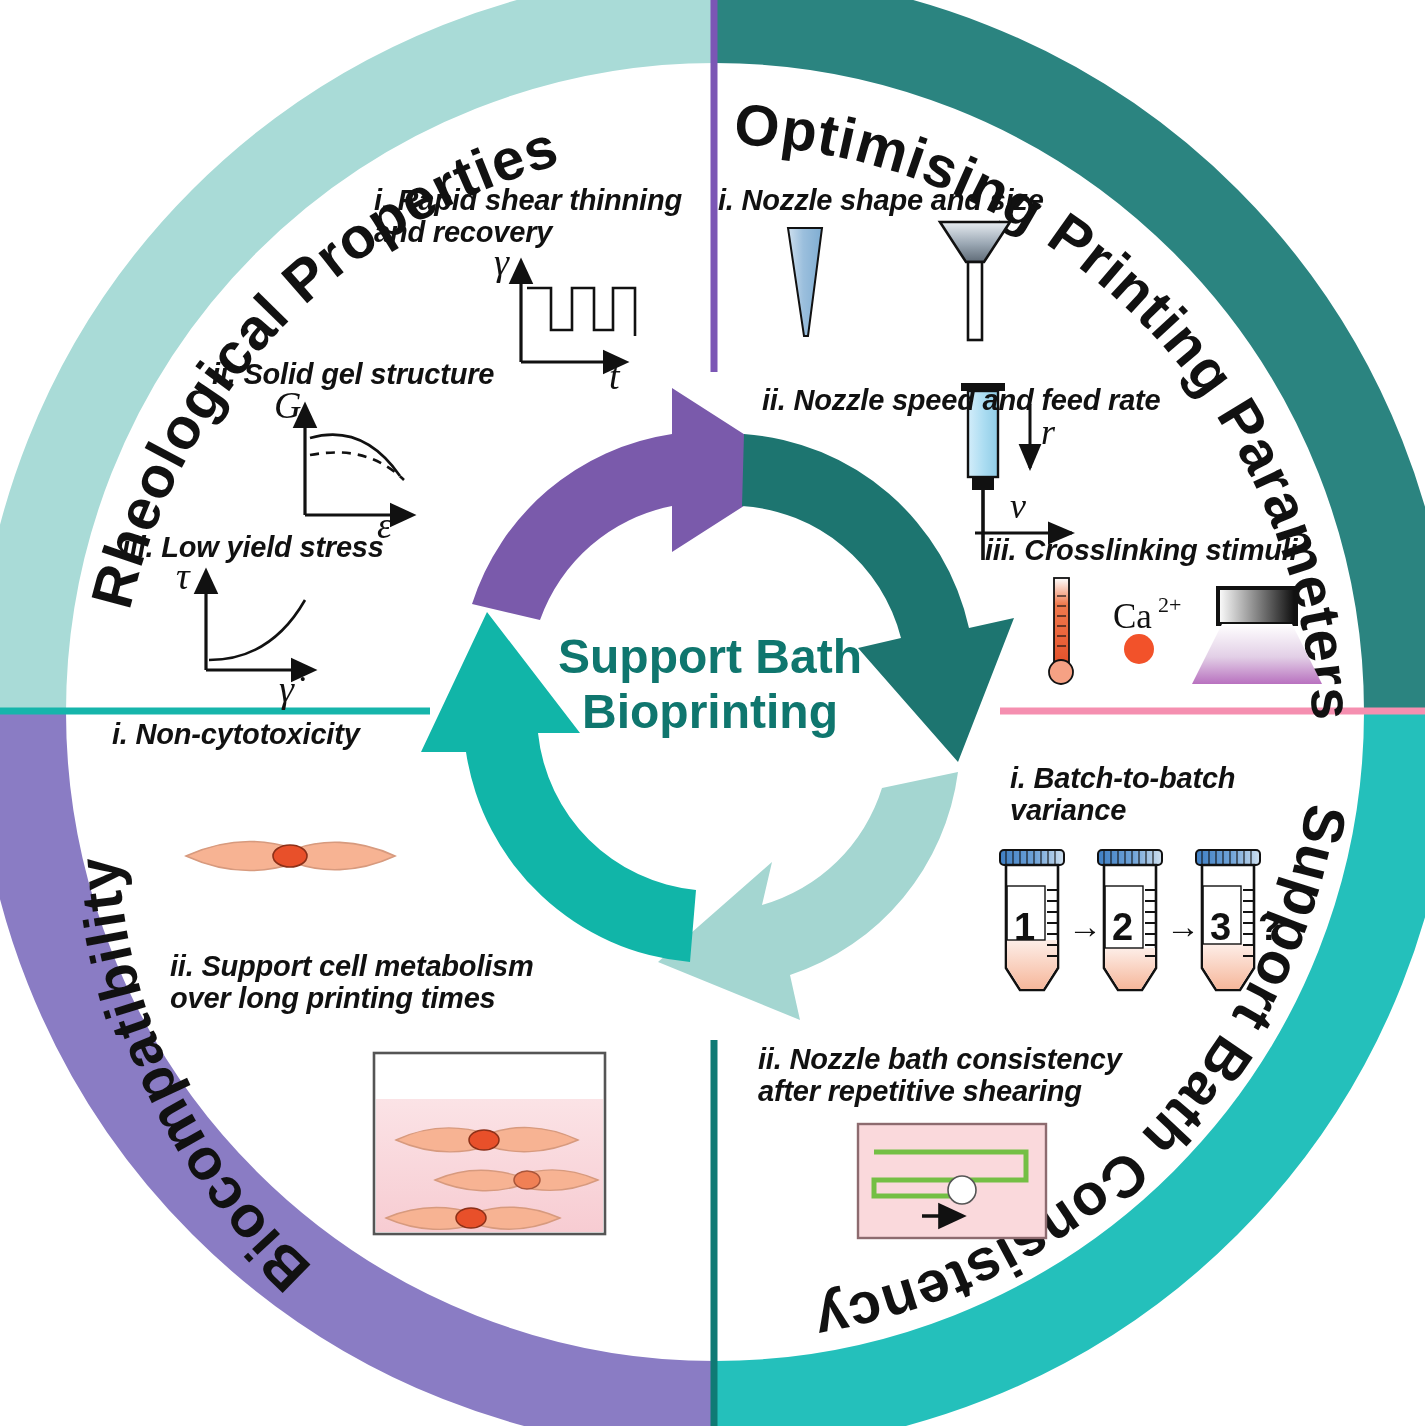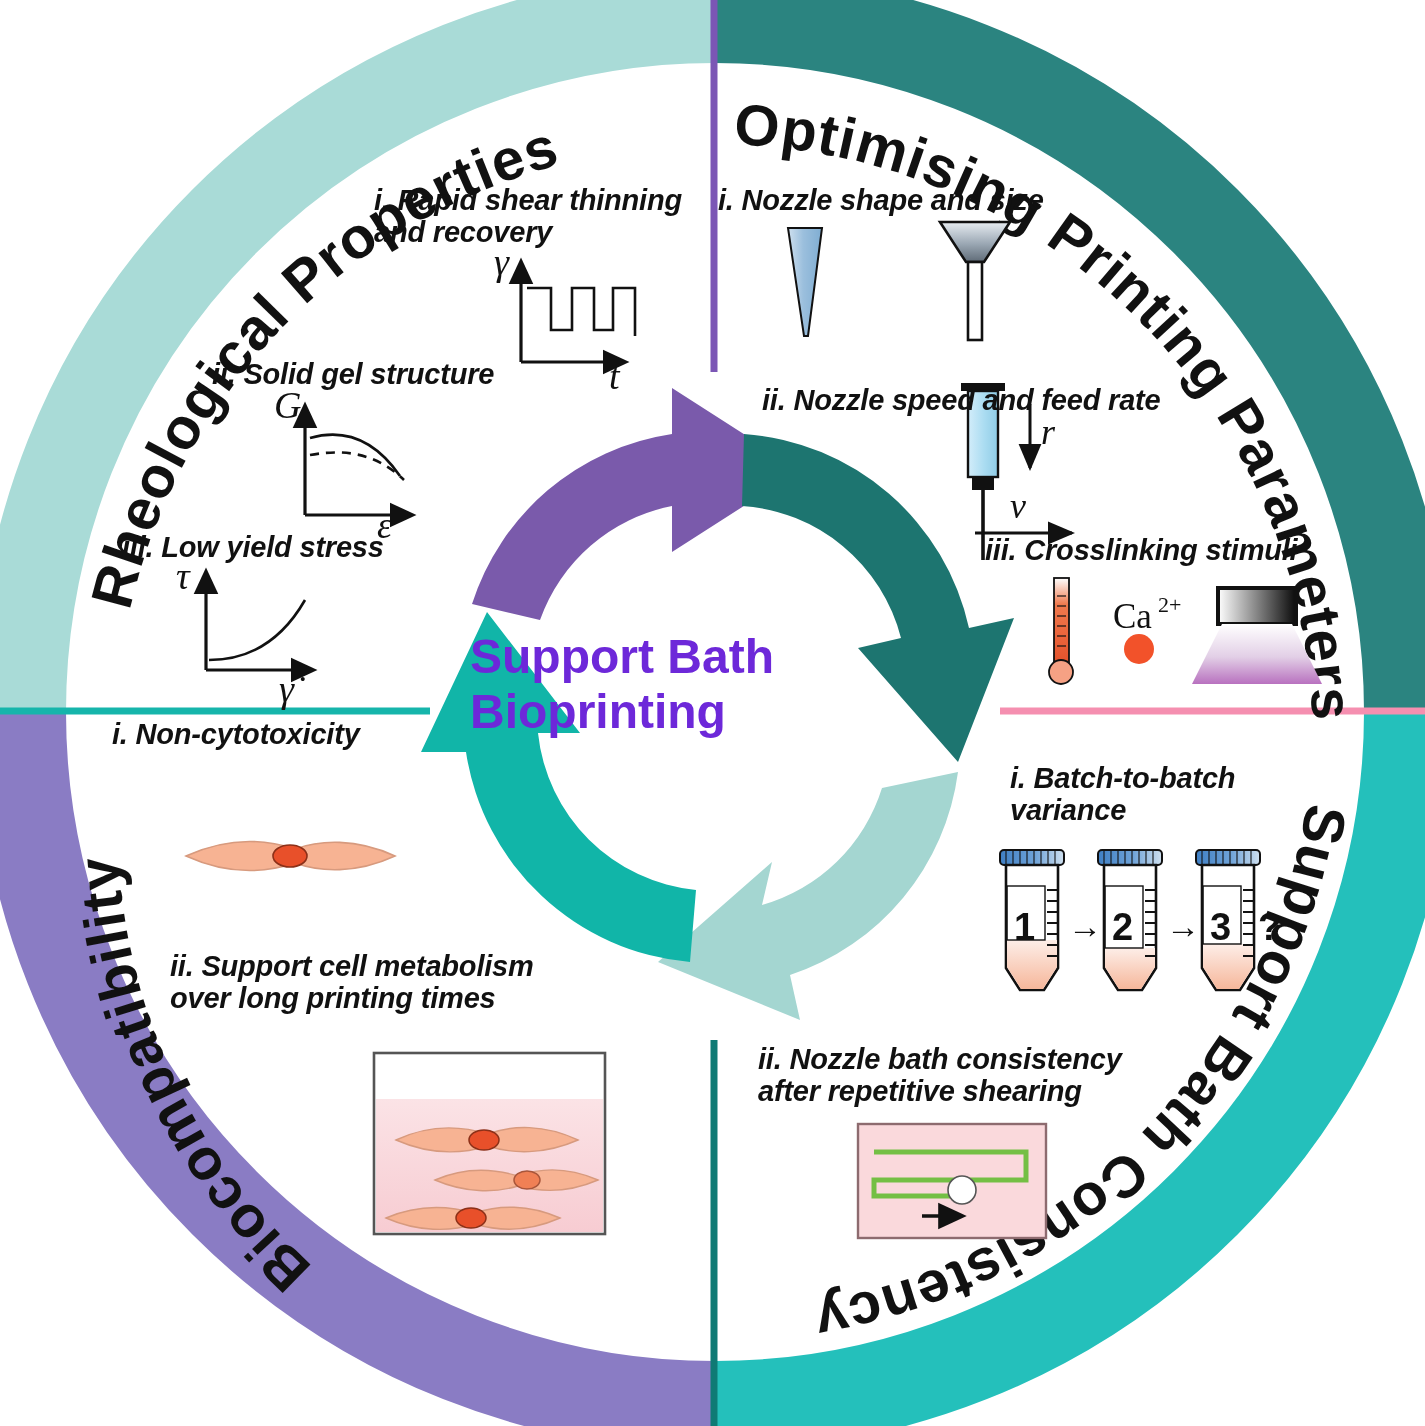--- a/index.html
+++ b/index.html
@@ -2,22 +2,22 @@
 <html><head>
 <meta charset="utf-8">
 <style>
   html,body{margin:0;padding:0;background:#ffffff;}
   body{font-family:"Liberation Sans",sans-serif;}
   #stage{position:relative;width:1425px;height:1426px;background:#fff;overflow:hidden;}
   #stage svg.layer{position:absolute;left:0;top:0;width:1425px;height:1426px;}
   .lbl{position:absolute;font-family:"Liberation Sans",sans-serif;font-weight:bold;color:#111;
        line-height:1.12;letter-spacing:-0.2px;}
   .lbl.s1{font-size:29px;font-style:italic;}
-  .center-title{position:absolute;left:470px;top:630px;width:480px;
-       font-family:"Liberation Sans",sans-serif;font-weight:bold;font-size:48px;color:#6d28d9;line-height:1.14;}
+  .center-title{position:absolute;left:470px;top:630px;width:480px;text-align:center;
+       font-family:"Liberation Sans",sans-serif;font-weight:bold;font-size:48px;color:#0f766e;line-height:1.14;}
   .ringtext{font-family:"Liberation Sans",sans-serif;font-weight:bold;fill:#111;font-size:58px;letter-spacing:1px;}
   .mathit{font-family:"Liberation Serif",serif;font-style:italic;}
 </style>
 </head>
 <body>
 
 <div id="stage">
 
   <svg class="layer" viewBox="0 0 1425 1426">
     <defs>

